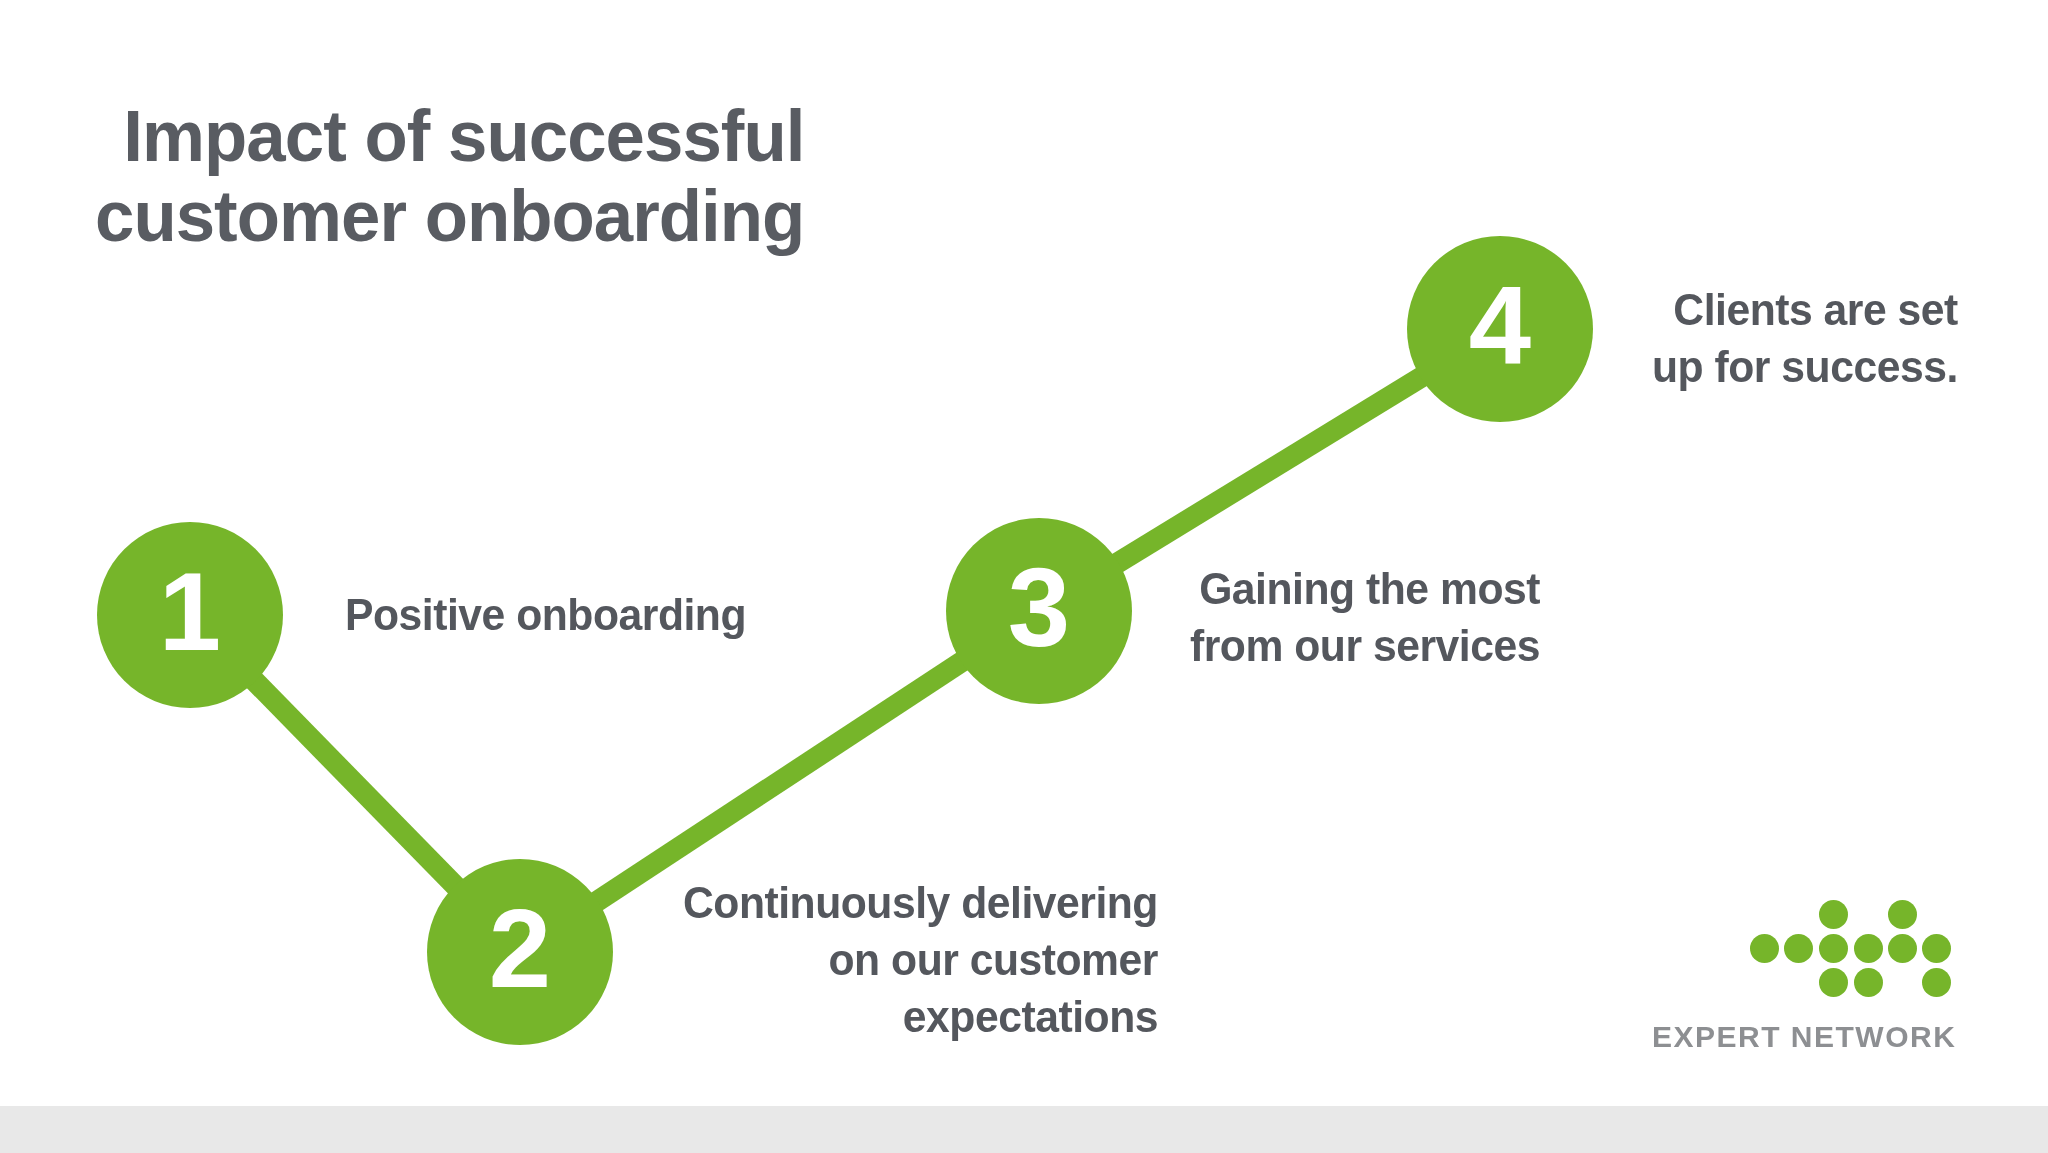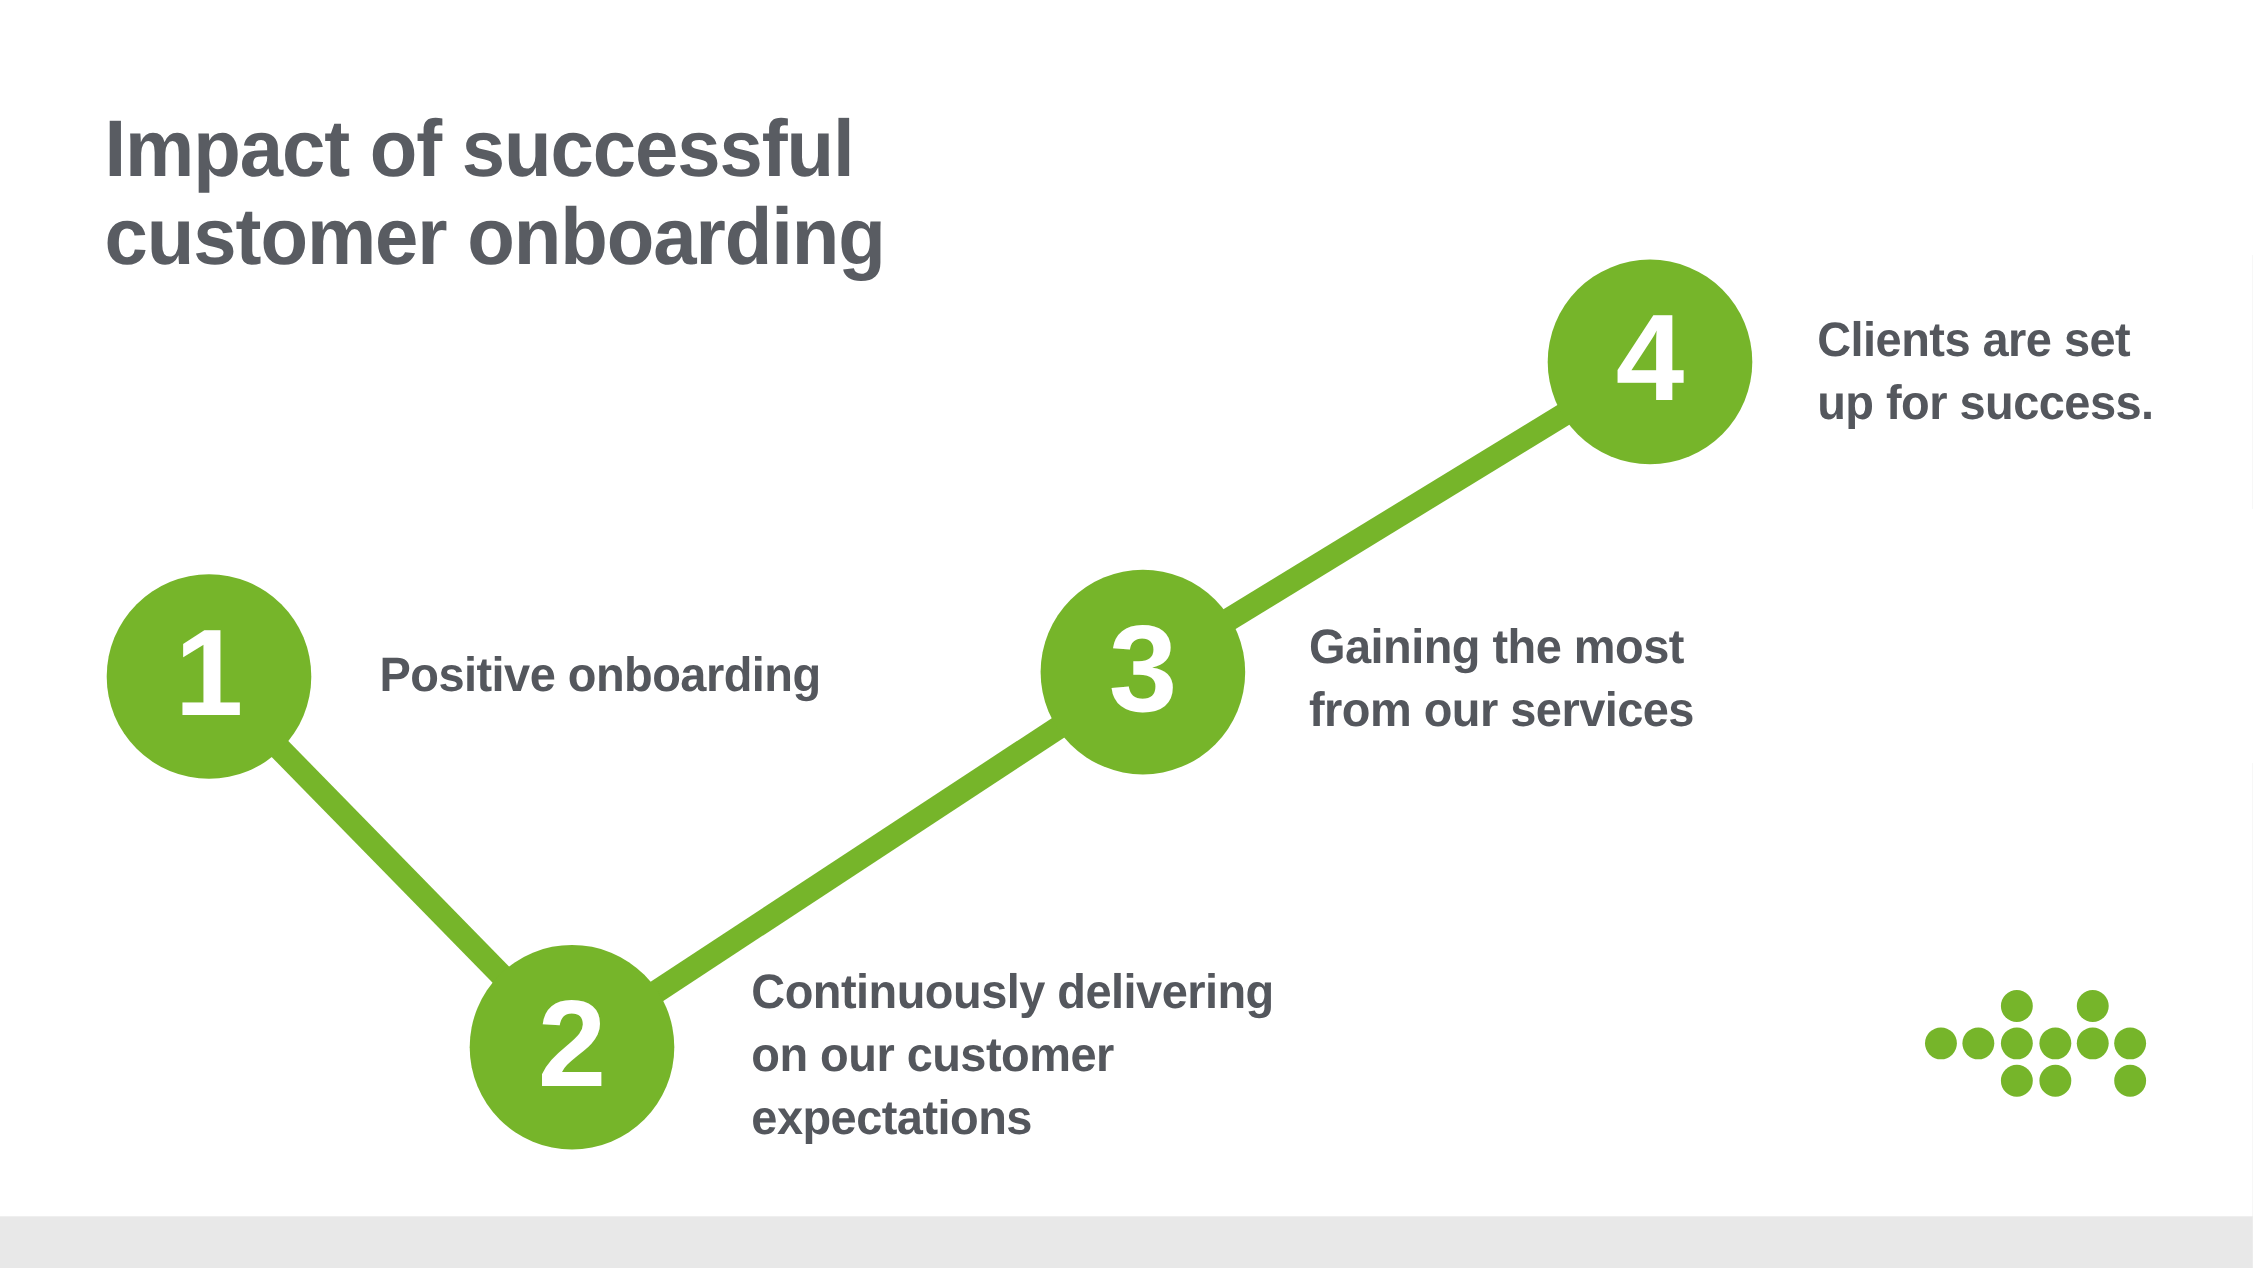--- a/index.html
+++ b/index.html
@@ -12,20 +12,21 @@
   * { margin: 0; padding: 0; box-sizing: border-box; }
   html, body { background: #e8e8e8; }
   body { font-family: "Liberation Sans", sans-serif; }
 
   .canvas {
     position: relative;
     width: 2048px;
     height: 1106px;
     background: var(--bg);
     overflow: hidden;
+    text-align: right;
   }
 
   .page-title {
     position: absolute;
     left: 95px;
     top: 96px;
     font-size: 73px;
     line-height: 80px;
     font-weight: bold;
     letter-spacing: -1px;
@@ -166,15 +167,16 @@
       <span class="logo-dot" style="left:34px;  top:34px;"></span>
       <span class="logo-dot" style="left:69px;  top:34px;"></span>
       <span class="logo-dot" style="left:104px; top:34px;"></span>
       <span class="logo-dot" style="left:138px; top:34px;"></span>
       <span class="logo-dot" style="left:172px; top:34px;"></span>
 
       <span class="logo-dot" style="left:69px;  top:68px;"></span>
       <span class="logo-dot" style="left:104px; top:68px;"></span>
       <span class="logo-dot" style="left:172px; top:68px;"></span>
     </div>
+    <div class="logo-text">EXPERT NETWORK</div>
   </div>
 
 </div>
 
 </body></html>

